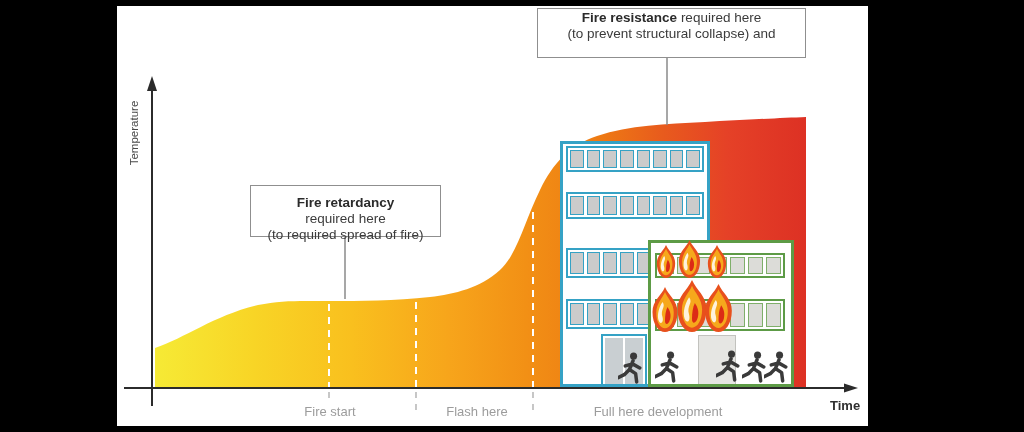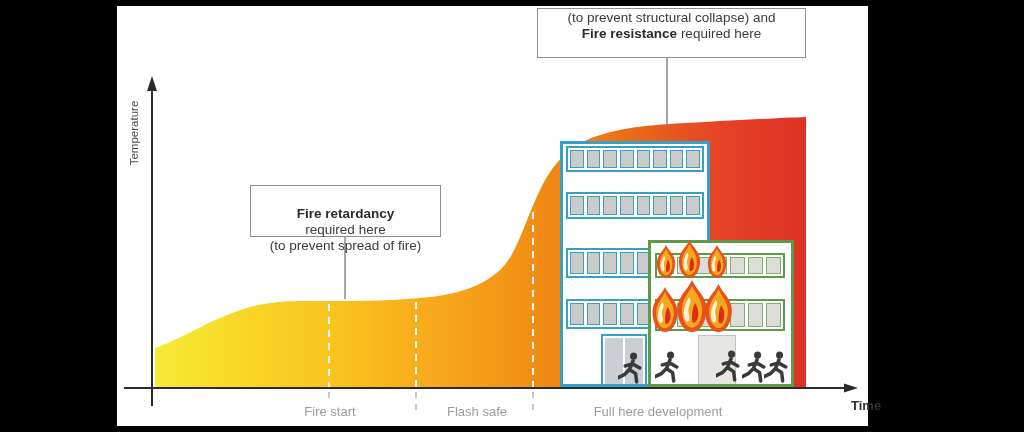--- a/index.html
+++ b/index.html
@@ -5,30 +5,30 @@
   html,body{margin:0;padding:0;background:#000;}
   .stage{position:relative;width:1024px;height:432px;background:#000;overflow:hidden;
          font-family:"Liberation Sans", sans-serif;}
   .canvas{position:absolute;left:117px;top:6px;width:751px;height:420px;background:#fff;}
   svg.chart{position:absolute;left:0;top:0;z-index:1;}
 
   
   .callout{position:absolute;background:#fff;border:1px solid #8f8f8f;text-align:center;
            color:#3b3b3b;font-size:13.5px;line-height:16px;z-index:6;box-sizing:border-box;}
   .callout .t{font-weight:bold;color:#2b2b2b;}
-  .box-retardancy{left:250px;top:185px;width:191px;height:52px;padding-top:20px;}
+  .box-retardancy{left:250px;top:185px;width:191px;height:52px;padding-top:9px;}
   .box-resistance{left:537px;top:8px;width:269px;height:50px;padding-top:1px;}
 
   
   .y-label{position:absolute;left:94px;top:127px;width:80px;text-align:center;
            font-size:11.5px;color:#4a4a4a;transform:rotate(-90deg);z-index:6;}
   .phase{position:absolute;top:404px;font-size:13px;color:#9c9c9c;transform:translateX(-50%);
          white-space:nowrap;z-index:6;}
   .phase-1{left:330px;} .phase-2{left:477px;} .phase-3{left:658px;}
-  .time-label{position:absolute;left:851px;top:398px;font-size:13px;font-weight:bold;
+  .time-label{position:absolute;left:830px;top:398px;font-size:13px;font-weight:bold;
               color:#303030;z-index:6;}
 
   
   .bldg-blue{position:absolute;left:560px;top:141px;width:150px;height:246px;background:#fff;
              border:3px solid #35A2C5;box-sizing:border-box;z-index:2;}
   .wrow{position:absolute;left:3px;right:3px;border:2px solid #35A2C5;background:#fff;
         padding:2px;display:flex;gap:3px;box-sizing:border-box;}
   .wrow .pane{flex:1;background:#CBCBCB;border:1.5px solid #35A2C5;}
   .rb1{top:2px;height:26px;} .rb2{top:48px;height:27px;} .rb3{top:104px;height:30px;} .rb4{top:155px;height:30px;}
   .door-blue{position:absolute;left:38px;bottom:0;width:46px;height:50px;border:2px solid #35A2C5;
@@ -195,26 +195,26 @@
     <use href="#runner" x="10" y="8" width="27" height="33"></use>
     <use href="#runner" x="47" y="7" width="27" height="33"></use>
     <use href="#runner" x="108" y="6" width="27" height="33"></use>
     <use href="#runner" x="134" y="7" width="27" height="33"></use>
     <use href="#runner" x="156" y="7" width="27" height="33"></use>
   </svg>
 
   <div class="callout box-retardancy">
     <div class="t">Fire retardancy</div>
     <div>required here</div>
-    <div>(to prevent spread of fire)</div>
+    <div>(to required spread of fire)</div>
   </div>
 
   <div class="callout box-resistance">
+    <div><span class="t">Fire resistance</span><span> required here</span></div>
     <div>(to prevent structural collapse) and</div>
-    <div><span class="t">Fire resistance</span><span> required here</span></div>
   </div>
 
   <div class="y-label">Temperature</div>
   <div class="phase phase-1">Fire start</div>
-  <div class="phase phase-2">Flash safe</div>
+  <div class="phase phase-2">Flash here</div>
   <div class="phase phase-3">Full here development</div>
   <div class="time-label">Time</div>
 </div>
 
 </body></html>

